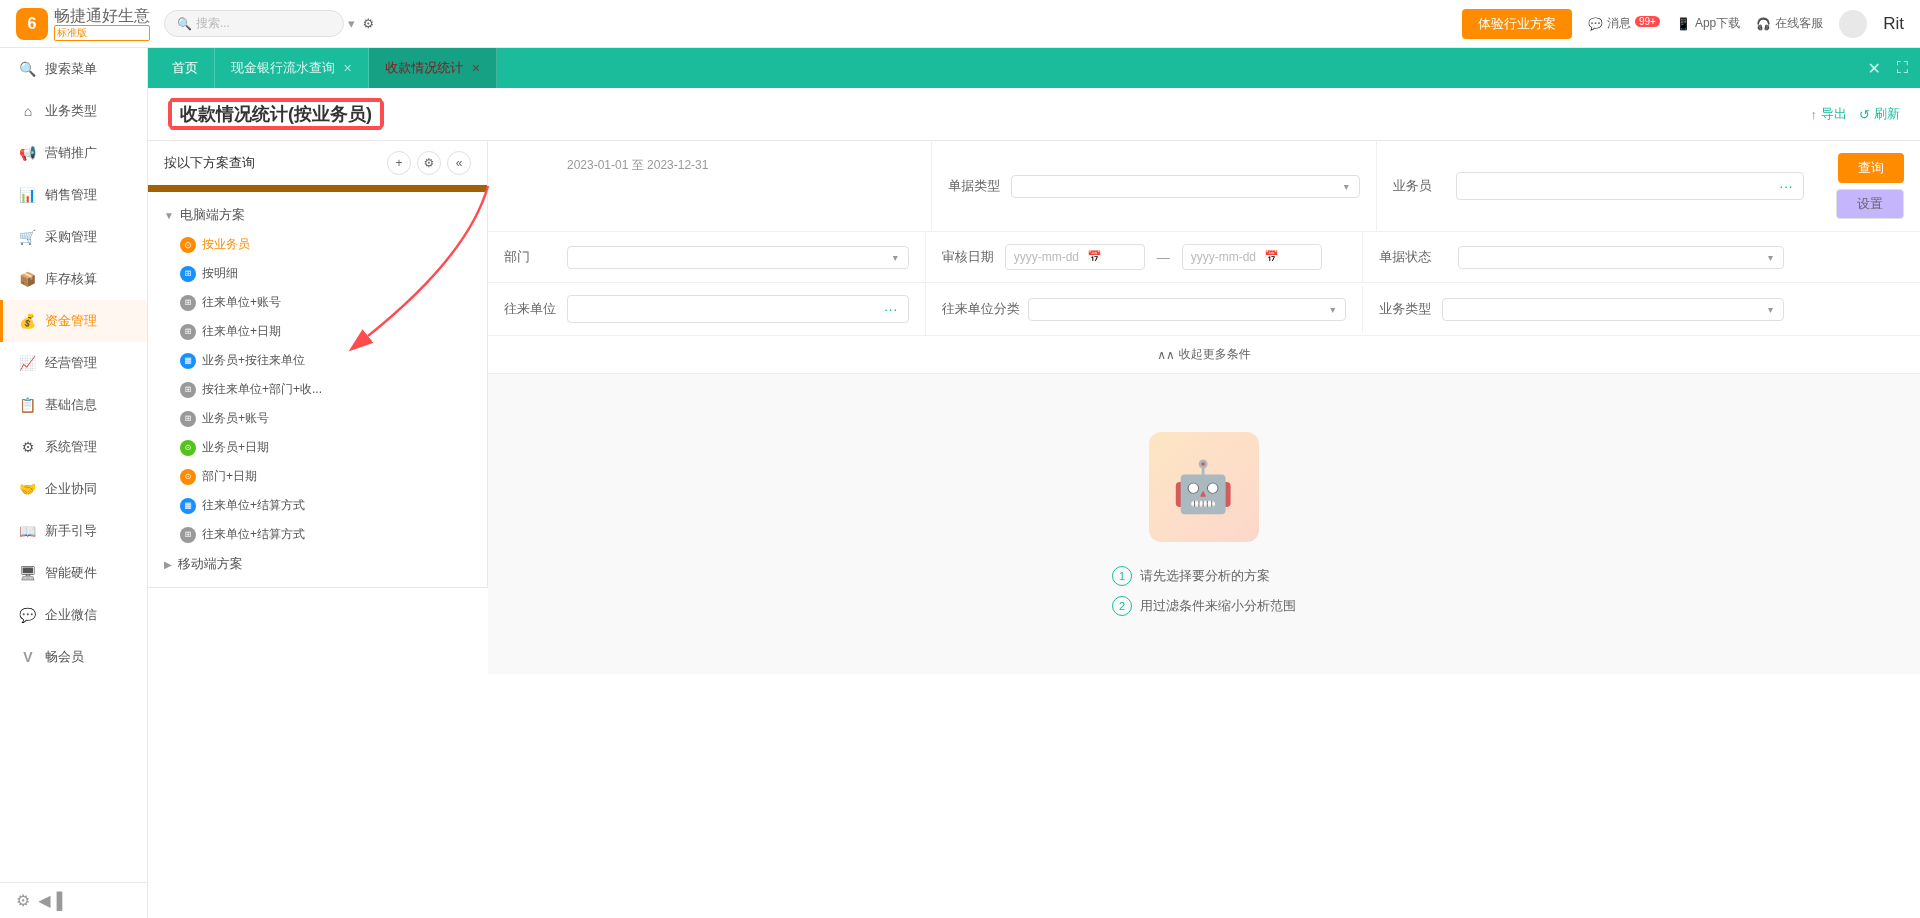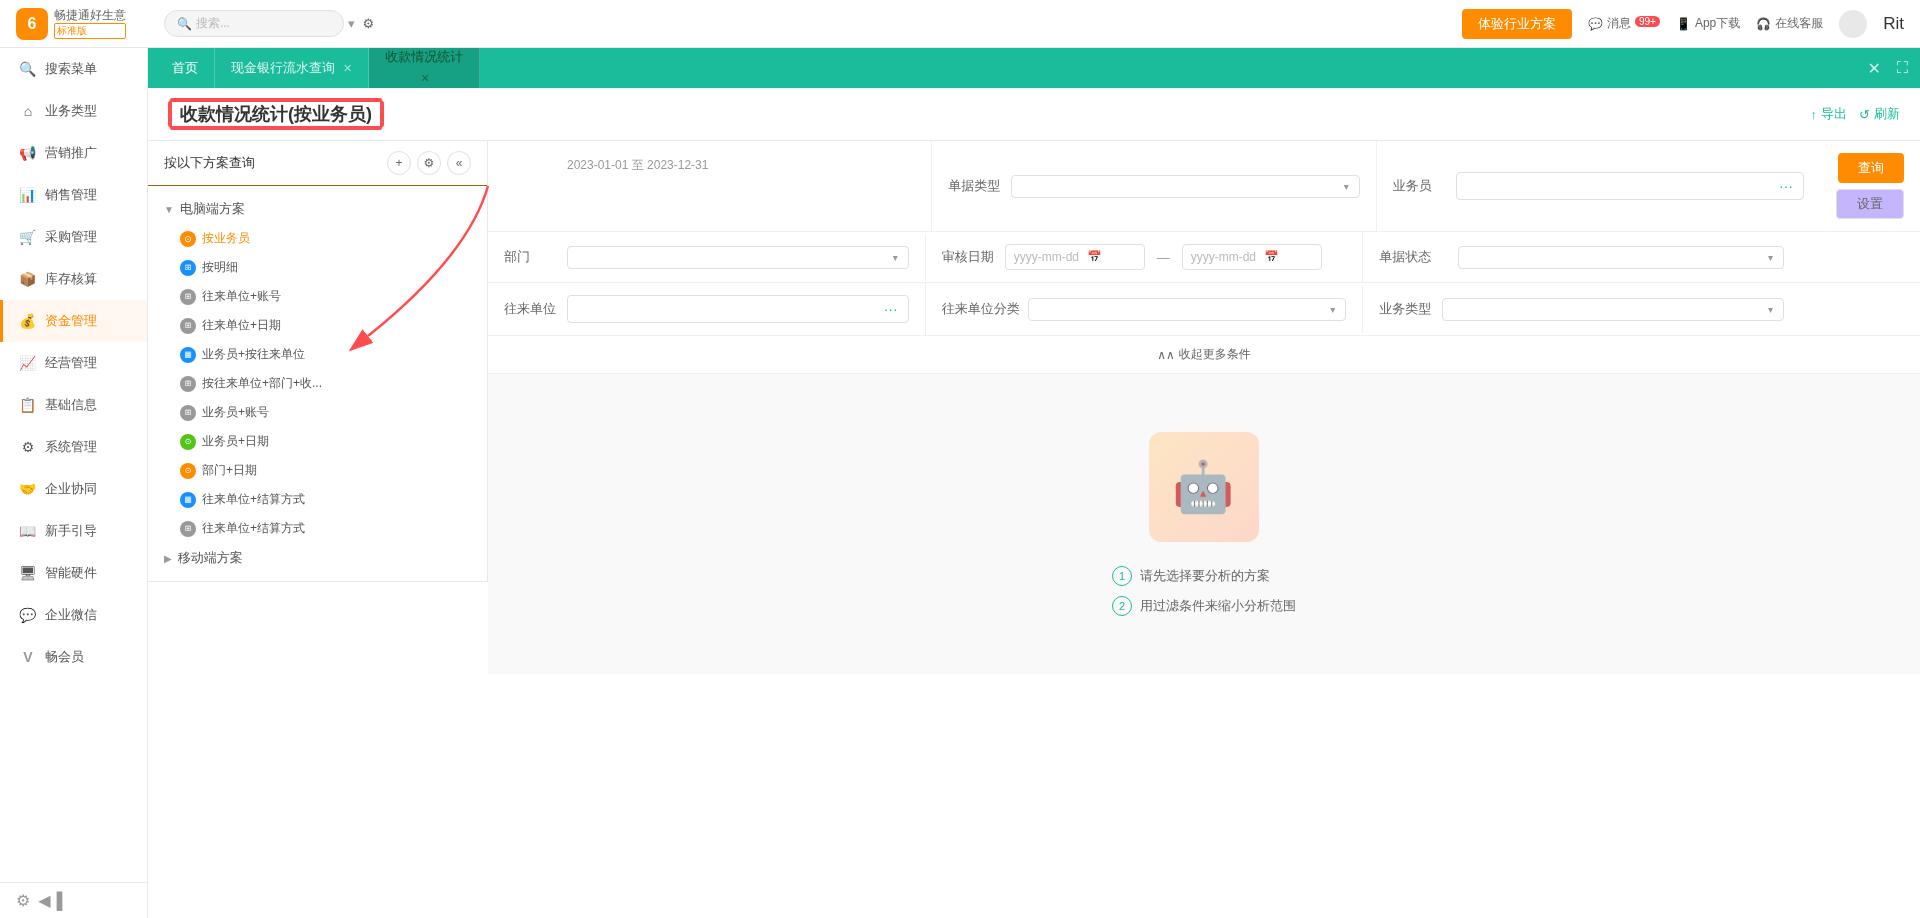--- a/index.html
+++ b/index.html
@@ -23,21 +23,21 @@
       align-items: center;
       gap: 6px;
     }
     .logo-icon {
       width: 32px; height: 32px;
       background: #ff8c00;
       border-radius: 8px;
       display: flex; align-items: center; justify-content: center;
       color: white; font-weight: bold; font-size: 16px;
     }
-    .logo-text { font-size: 12px; color: #666; line-height: 1.2; }
+    .logo-text { font-size: 16px; color: #666; line-height: 1.2; }
     .logo-badge { font-size: 10px; color: #ff8c00; border: 1px solid #ff8c00; border-radius: 2px; padding: 0 2px; }
     .header-search {
       background: #f5f5f5;
       border: 1px solid #e0e0e0;
       border-radius: 16px;
       padding: 4px 12px;
       font-size: 12px;
       color: #999;
       display: flex; align-items: center; gap: 4px;
       width: 180px;
@@ -144,22 +144,21 @@
       padding: 0 16px;
       height: 40px;
       color: rgba(255,255,255,0.85);
       cursor: pointer;
       font-size: 13px;
       border-right: 1px solid rgba(255,255,255,0.2);
     }
     .tab-item.home { color: white; }
     .tab-item.active {
       background: rgba(0,0,0,0.15);
-      color: #14532d;
-      flex-direction: column;
+      color: #7f1d1d;
     }
     .tab-close {
       font-size: 11px;
       opacity: 0.7;
       margin-left: 2px;
     }
     .tab-bar-right {
       margin-left: auto;
       display: flex;
       align-items: center;
@@ -258,21 +257,21 @@
       background: #fff;
       border-right: 1px solid #e8e8e8;
       border-bottom: 1px solid #e8e8e8;
       z-index: 10;
     }
     .schema-header {
       display: flex;
       align-items: center;
       justify-content: space-between;
       padding: 10px 16px;
-      border-bottom: 1px solid #a16207;
+      border-bottom: 7px solid #a16207;
       font-size: 13px;
     }
     .schema-header-left {
       display: flex;
       align-items: center;
       gap: 8px;
     }
     .schema-icons {
       display: flex;
       gap: 6px;

